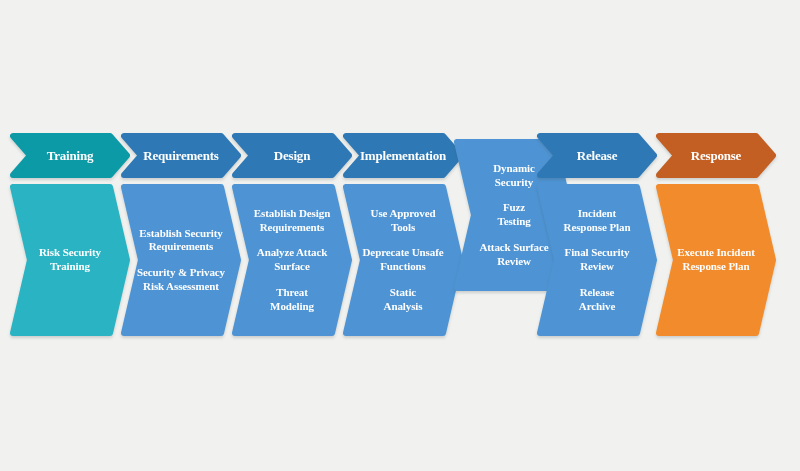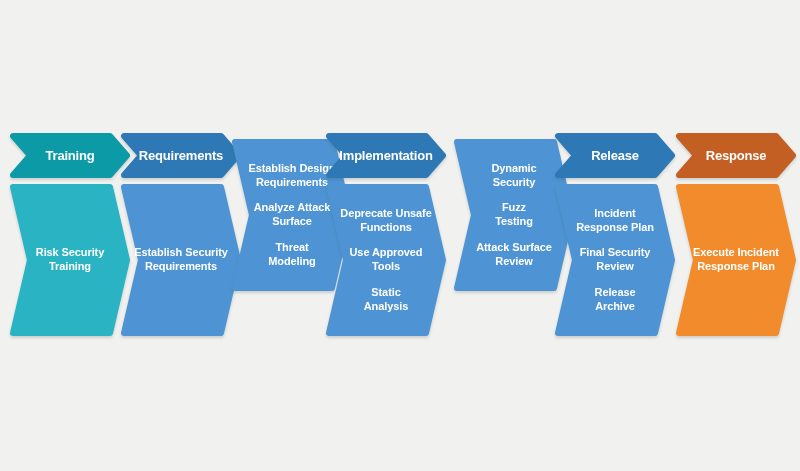--- a/index.html
+++ b/index.html
@@ -5,21 +5,21 @@
   html, body {
     margin: 0;
     padding: 0;
   }
   .canvas {
     position: relative;
     width: 800px;
     height: 471px;
     background: #F1F2F0;
     overflow: hidden;
-    font-family: Liberation Sans, sans-serif;
+    font-family: Liberation Serif, serif;
   }
   .col {
     position: absolute;
     top: 133px;
     width: 120px;
   }
   .phase-header {
     position: relative;
     width: 120px;
     height: 45px;
@@ -100,56 +100,64 @@
       </svg>
       <div class="hlabel">Requirements</div>
     </div>
     <div class="phase-body">
       <svg class="shape" viewBox="0 0 120 152">
         <path d="M3,3 L100,3 L117,76 L100,149 L3,149 L20,76 Z" fill="#4E94D4" stroke="#4E94D4"></path>
       </svg>
       <div class="items">
         <div class="item">Establish Security
 Requirements</div>
+        <div class="item">Security &amp; Privacy
+Risk Assessment</div>
       </div>
     </div>
   </div>
 
   <div class="col" style="left:232px">
+    <div class="phase-header">
+      <svg class="shape" viewBox="0 0 120 45">
+        <path d="M3,3 L100,3 L117,22.5 L100,42 L3,42 L20,22.5 Z" fill="#2E79B5" stroke="#2E79B5"></path>
+      </svg>
+      <div class="hlabel">Design</div>
+    </div>
     <div class="phase-body">
       <svg class="shape" viewBox="0 0 120 152">
         <path d="M3,3 L100,3 L117,76 L100,149 L3,149 L20,76 Z" fill="#4E94D4" stroke="#4E94D4"></path>
       </svg>
       <div class="items">
         <div class="item">Establish Design
 Requirements</div>
         <div class="item">Analyze Attack
 Surface</div>
         <div class="item">Threat
 Modeling</div>
       </div>
     </div>
   </div>
 
-  <div class="col" style="left:326px">
+  <div class="col" style="left:343px">
     <div class="phase-header">
       <svg class="shape" viewBox="0 0 120 45">
         <path d="M3,3 L100,3 L117,22.5 L100,42 L3,42 L20,22.5 Z" fill="#2E79B5" stroke="#2E79B5"></path>
       </svg>
       <div class="hlabel">Implementation</div>
     </div>
     <div class="phase-body">
       <svg class="shape" viewBox="0 0 120 152">
         <path d="M3,3 L100,3 L117,76 L100,149 L3,149 L20,76 Z" fill="#4E94D4" stroke="#4E94D4"></path>
       </svg>
       <div class="items">
+        <div class="item">Use Approved
+Tools</div>
         <div class="item">Deprecate Unsafe
 Functions</div>
-        <div class="item">Use Approved
-Tools</div>
         <div class="item">Static
 Analysis</div>
       </div>
     </div>
   </div>
 
   <div class="col" style="left:454px">
     <div class="phase-body">
       <svg class="shape" viewBox="0 0 120 152">
         <path d="M3,3 L100,3 L117,76 L100,149 L3,149 L20,76 Z" fill="#4E94D4" stroke="#4E94D4"></path>
@@ -158,21 +166,21 @@
         <div class="item">Dynamic
 Security</div>
         <div class="item">Fuzz
 Testing</div>
         <div class="item">Attack Surface
 Review</div>
       </div>
     </div>
   </div>
 
-  <div class="col" style="left:555px">
+  <div class="col" style="left:537px">
     <div class="phase-header">
       <svg class="shape" viewBox="0 0 120 45">
         <path d="M3,3 L100,3 L117,22.5 L100,42 L3,42 L20,22.5 Z" fill="#2E79B5" stroke="#2E79B5"></path>
       </svg>
       <div class="hlabel">Release</div>
     </div>
     <div class="phase-body">
       <svg class="shape" viewBox="0 0 120 152">
         <path d="M3,3 L100,3 L117,76 L100,149 L3,149 L20,76 Z" fill="#4E94D4" stroke="#4E94D4"></path>
       </svg>
@@ -180,21 +188,21 @@
         <div class="item">Incident
 Response Plan</div>
         <div class="item">Final Security
 Review</div>
         <div class="item">Release
 Archive</div>
       </div>
     </div>
   </div>
 
-  <div class="col" style="left:676px">
+  <div class="col" style="left:656px">
     <div class="phase-header">
       <svg class="shape" viewBox="0 0 120 45">
         <path d="M3,3 L100,3 L117,22.5 L100,42 L3,42 L20,22.5 Z" fill="#C35F23" stroke="#C35F23"></path>
       </svg>
       <div class="hlabel">Response</div>
     </div>
     <div class="phase-body">
       <svg class="shape" viewBox="0 0 120 152">
         <path d="M3,3 L100,3 L117,76 L100,149 L3,149 L20,76 Z" fill="#F28B2B" stroke="#F28B2B"></path>
       </svg>

